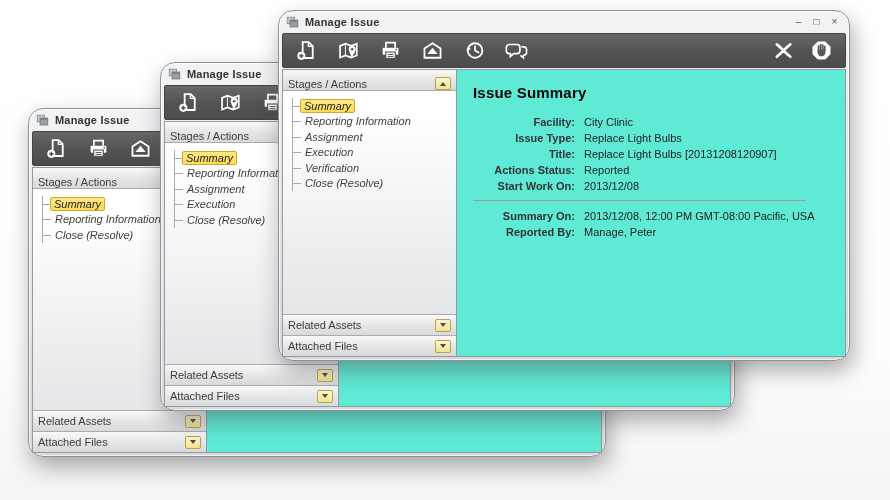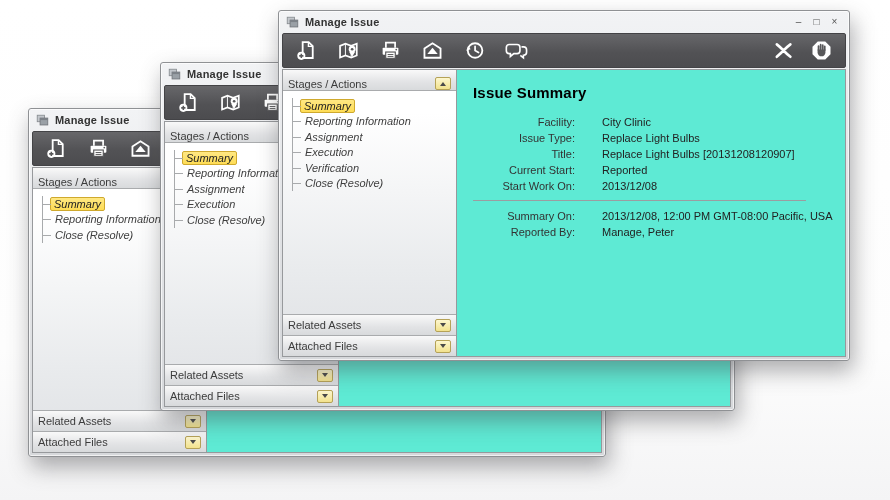--- a/index.html
+++ b/index.html
@@ -5,21 +5,21 @@
   * { box-sizing: border-box; margin: 0; padding: 0; }
   html,body { width:890px; height:500px; overflow:hidden; }
   body {
     font-family: "Liberation Sans", sans-serif;
     background: linear-gradient(180deg, #ffffff 0%, #fdfdfd 70%, #f4f4f5 100%);
     position: relative;
   }
   .window {
     position: absolute;
     border: 1px solid #8f9194;
-    border-radius: 3px;
+    border-radius: 15px;
     background: linear-gradient(#f2f3f5, #d6d8db);
     box-shadow: 3px 10px 22px rgba(70,70,75,.45), inset 0 0 0 1px rgba(255,255,255,.65);
     display: flex; flex-direction: column;
     padding: 0 3px 3px 3px;
   }
   .win-back   { left:28px;  top:108px; width:578px; height:349px; z-index:1; }
   .win-middle { left:160px; top:62px;  width:575px; height:349px; z-index:2; }
   .win-front  { left:278px; top:10px;  width:572px; height:351px; z-index:3; }
 
   .titlebar { height:22px; display:flex; align-items:center; gap:6px; padding:0 4px; flex:none; }
@@ -68,21 +68,21 @@
   .tree-label { font-size:11px; color:#3f3f3f; white-space:nowrap; line-height:12px; padding:0 2px; }
   .tree-label.selected {
     background: linear-gradient(#ffe883, #fedc55);
     border:1px solid #cfa92d; border-radius:2px;
     color:#222; margin-left:-3px; padding:0 3px;
   }
 
   .content { flex:1; min-width:0; background:#5eead4; padding:12px 14px 0 16px; overflow:hidden; }
   .content-heading { font-size:15px; font-weight:bold; color:#000; margin:2px 0 16px 0; letter-spacing:.2px; }
   .field-row { display:flex; align-items:baseline; margin-bottom:5px; }
-  .field-label { width:102px; flex:none; text-align:right; font-size:11px; font-weight:normal; color:#333; margin-right:27px; line-height:11px; }
+  .field-label { width:102px; flex:none; text-align:right; font-size:11px; font-weight:bold; color:#333; margin-right:9px; line-height:11px; }
   .field-value { font-size:11px; color:#222; line-height:11px; white-space:nowrap; }
   .divider { border-top:1px solid #9b9da0; margin:8px 0 10px 0; width:93%; }
 </style>
 </head>
 <body>
 
 <div class="window win-back">
     <div class="titlebar">
       <span class="cascade-icon">
         <svg width="13" height="13" viewBox="0 0 16 16">
@@ -383,21 +383,21 @@
           </div>
           <div class="field-row">
             <span class="field-label">Issue Type:</span>
             <span class="field-value">Replace Light Bulbs</span>
           </div>
           <div class="field-row">
             <span class="field-label">Title:</span>
             <span class="field-value">Replace Light Bulbs [20131208120907]</span>
           </div>
           <div class="field-row">
-            <span class="field-label">Current Start:</span>
+            <span class="field-label">Actions Status:</span>
             <span class="field-value">Reported</span>
           </div>
           <div class="field-row">
             <span class="field-label">Start Work On:</span>
             <span class="field-value">2013/12/08</span>
           </div>
           <div class="divider"></div>
           <div class="field-row">
             <span class="field-label">Summary On:</span>
             <span class="field-value">2013/12/08, 12:00 PM GMT-08:00 Pacific, USA</span>

